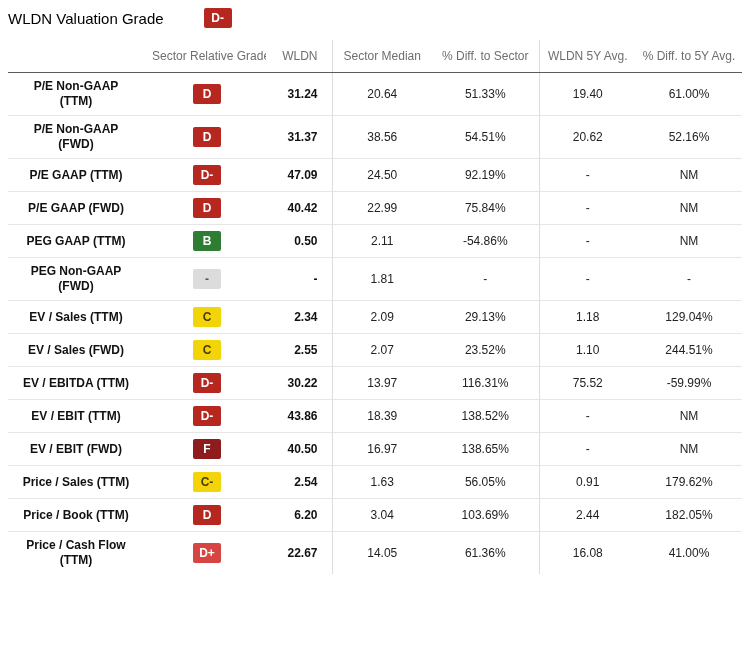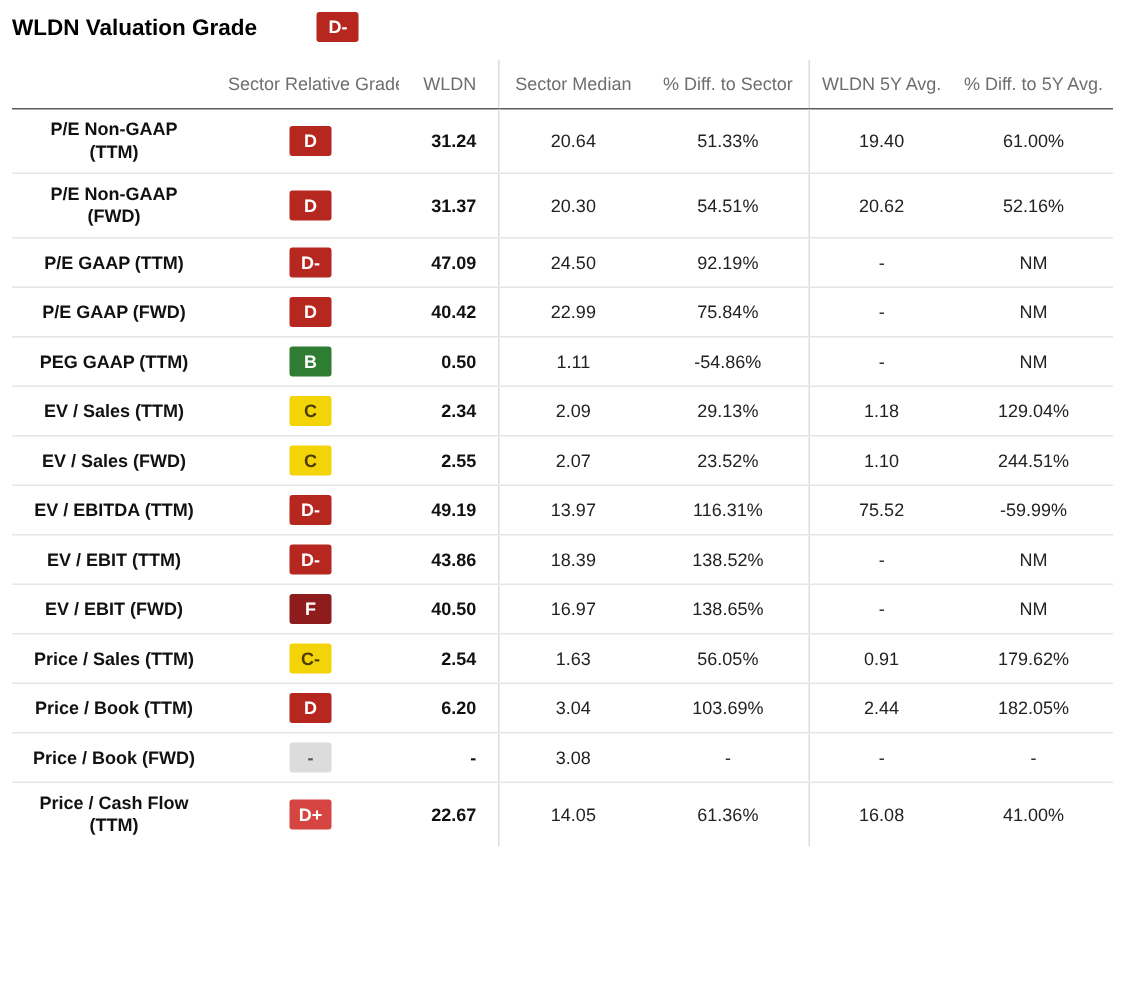--- a/index.html
+++ b/index.html
@@ -13,21 +13,21 @@
     box-sizing: border-box;
     padding: 6px 8px 4px 8px;
   }
   .title-row {
     display: flex;
     align-items: center;
     margin: 2px 0 12px 0;
   }
   .page-title {
     font-size: 15px;
-    font-weight: bold;
+    font-weight: normal;
     color: #000000;
     margin: 0 16px 0 0;
   }
   .badge {
     display: inline-block;
     min-width: 18px;
     padding: 3px 5px;
     border-radius: 2px;
     font-size: 12px;
     font-weight: bold;
@@ -123,21 +123,21 @@
     <td>51.33%</td>
     <td class="div-left">19.40</td>
     <td>61.00%</td>
   </tr>
 
   <tr>
     <td class="col-label">P/E Non-GAAP
 (FWD)</td>
     <td><span class="badge" style="background-color: rgb(181, 39, 31); color: rgb(255, 255, 255);">D</span></td>
     <td class="col-wldn">31.37</td>
-    <td class="div-left">20.30</td>
+    <td class="div-left">38.56</td>
     <td>54.51%</td>
     <td class="div-left">20.62</td>
     <td>52.16%</td>
   </tr>
 
   <tr>
     <td class="col-label">P/E GAAP (TTM)</td>
     <td><span class="badge" style="background-color: rgb(181, 39, 31); color: rgb(255, 255, 255);">D-</span></td>
     <td class="col-wldn">47.09</td>
     <td class="div-left">24.50</td>
@@ -153,26 +153,36 @@
     <td class="div-left">22.99</td>
     <td>75.84%</td>
     <td class="div-left">-</td>
     <td>NM</td>
   </tr>
 
   <tr>
     <td class="col-label">PEG GAAP (TTM)</td>
     <td><span class="badge" style="background-color: rgb(46, 125, 51); color: rgb(255, 255, 255);">B</span></td>
     <td class="col-wldn">0.50</td>
-    <td class="div-left">1.11</td>
+    <td class="div-left">2.11</td>
     <td>-54.86%</td>
     <td class="div-left">-</td>
     <td>NM</td>
   </tr>
 
+  <tr>
+    <td class="col-label">PEG Non-GAAP
+(FWD)</td>
+    <td><span class="badge" style="background-color: rgb(220, 220, 220); color: rgb(85, 85, 85);">-</span></td>
+    <td class="col-wldn">-</td>
+    <td class="div-left">1.81</td>
+    <td>-</td>
+    <td class="div-left">-</td>
+    <td>-</td>
+  </tr>
 
   <tr>
     <td class="col-label">EV / Sales (TTM)</td>
     <td><span class="badge" style="background-color: rgb(243, 212, 8); color: rgb(74, 59, 0);">C</span></td>
     <td class="col-wldn">2.34</td>
     <td class="div-left">2.09</td>
     <td>29.13%</td>
     <td class="div-left">1.18</td>
     <td>129.04%</td>
   </tr>
@@ -183,21 +193,21 @@
     <td class="col-wldn">2.55</td>
     <td class="div-left">2.07</td>
     <td>23.52%</td>
     <td class="div-left">1.10</td>
     <td>244.51%</td>
   </tr>
 
   <tr>
     <td class="col-label">EV / EBITDA (TTM)</td>
     <td><span class="badge" style="background-color: rgb(181, 39, 31); color: rgb(255, 255, 255);">D-</span></td>
-    <td class="col-wldn">49.19</td>
+    <td class="col-wldn">30.22</td>
     <td class="div-left">13.97</td>
     <td>116.31%</td>
     <td class="div-left">75.52</td>
     <td>-59.99%</td>
   </tr>
 
 
   <tr>
     <td class="col-label">EV / EBIT (TTM)</td>
     <td><span class="badge" style="background-color: rgb(181, 39, 31); color: rgb(255, 255, 255);">D-</span></td>
@@ -232,29 +242,20 @@
   <tr>
     <td class="col-label">Price / Book (TTM)</td>
     <td><span class="badge" style="background-color: rgb(181, 39, 31); color: rgb(255, 255, 255);">D</span></td>
     <td class="col-wldn">6.20</td>
     <td class="div-left">3.04</td>
     <td>103.69%</td>
     <td class="div-left">2.44</td>
     <td>182.05%</td>
   </tr>
 
-  <tr>
-    <td class="col-label">Price / Book (FWD)</td>
-    <td><span class="badge" style="background-color: rgb(220, 220, 220); color: rgb(85, 85, 85);">-</span></td>
-    <td class="col-wldn">-</td>
-    <td class="div-left">3.08</td>
-    <td>-</td>
-    <td class="div-left">-</td>
-    <td>-</td>
-  </tr>
 
   <tr>
     <td class="col-label">Price / Cash Flow
 (TTM)</td>
     <td><span class="badge" style="background-color: rgb(214, 69, 65); color: rgb(255, 255, 255);">D+</span></td>
     <td class="col-wldn">22.67</td>
     <td class="div-left">14.05</td>
     <td>61.36%</td>
     <td class="div-left">16.08</td>
     <td>41.00%</td>

